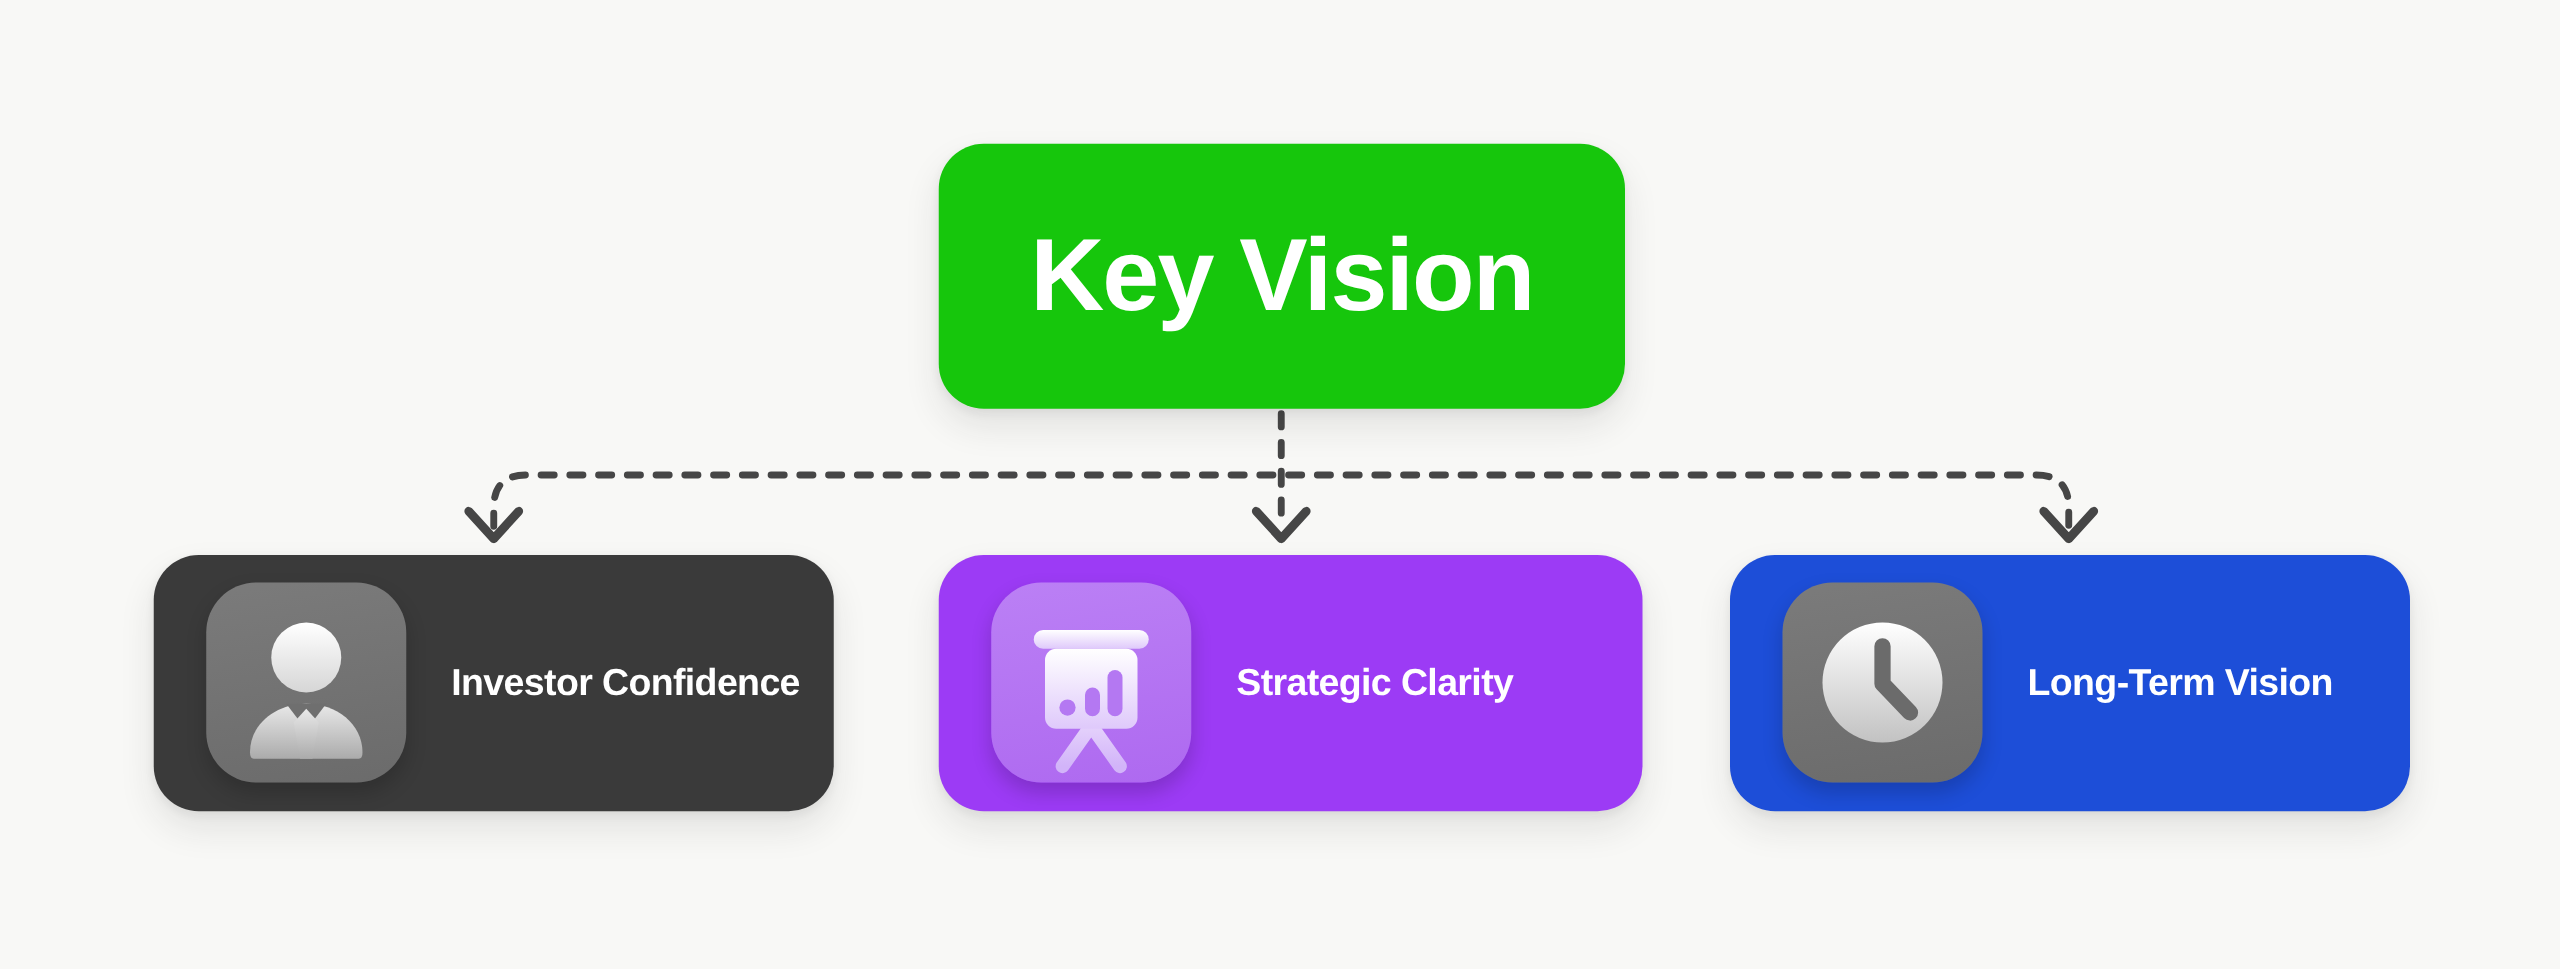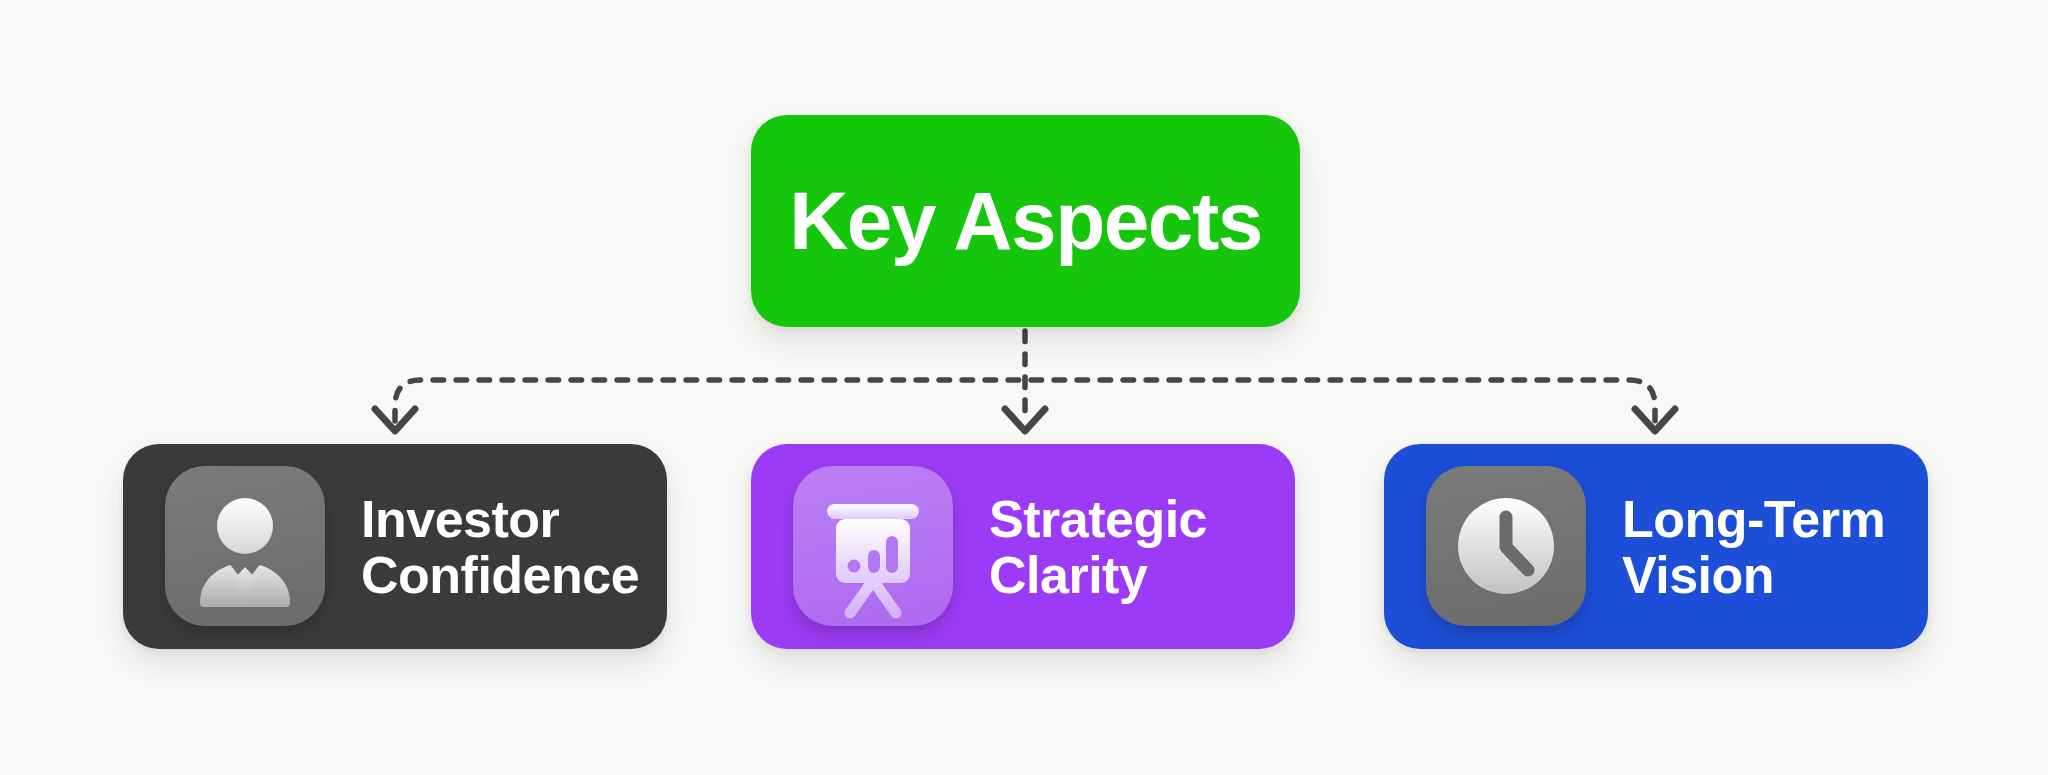--- a/index.html
+++ b/index.html
@@ -32,40 +32,40 @@
     font-size: 82px;
     font-weight: bold;
     letter-spacing: -1.5px;
     white-space: nowrap;
   }
   .child-node {
     top: 444px;
     width: 544px; height: 205px;
   }
   .child-0 { left: 123px; }
-  .child-1 { left: 751px; }
+  .child-1 { left: 751px; padding-left: 19px; }
   .child-2 { left: 1384px; }
   .icon-tile {
     position: absolute;
     left: 42px; top: 22px;
     width: 160px; height: 160px;
     border-radius: 40px;
     box-shadow: 0 8px 16px rgba(0,0,0,0.18);
     overflow: hidden;
   }
   .icon-tile svg { display: block; width: 160px; height: 160px; }
   .child-label {
     position: absolute;
     left: 238px; top: 0;
     height: 205px;
     width: 295px;
     display: flex;
     align-items: center;
     color: #FFFFFF;
-    font-size: 52px;
+    font-size: 30px;
     line-height: 56px;
     font-weight: bold;
     letter-spacing: -0.5px;
   }
   #connector-layer {
     position: absolute;
     left: 0; top: 0;
     width: 2048px; height: 775px;
     pointer-events: none;
   }
@@ -80,21 +80,21 @@
     <path d="M1025 331 L1025 421" fill="none" stroke="#464646" stroke-width="5.5" stroke-dasharray="10.5 12.5" stroke-linecap="round"></path>
 
     <path d="M395 421 L395 406 Q395 380 421 380 L1629 380 Q1655 380 1655 406 L1655 421" fill="none" stroke="#464646" stroke-width="5.5" stroke-dasharray="10.5 12.5" stroke-linecap="round"></path>
 
     <path d="M375 409 L395 431 L415 409" fill="none" stroke="#464646" stroke-width="7" stroke-linecap="round" stroke-linejoin="round"></path>
     <path d="M1005 409 L1025 431 L1045 409" fill="none" stroke="#464646" stroke-width="7" stroke-linecap="round" stroke-linejoin="round"></path>
     <path d="M1635 409 L1655 431 L1675 409" fill="none" stroke="#464646" stroke-width="7" stroke-linecap="round" stroke-linejoin="round"></path>
   </svg>
 
   <div class="node root-node" style="background: rgb(22, 198, 12);">
-    <div class="root-label" style="color: rgb(255, 255, 255);">Key Aspects</div>
+    <div class="root-label" style="color: rgb(255, 255, 255);">Key Vision</div>
   </div>
 
   <div class="node child-node child-0" style="background: rgb(58, 58, 58);">
     <div class="icon-tile" style="background: linear-gradient(170deg, #7B7B7B 0%, #6B6B6B 100%);">
       <svg viewBox="0 0 160 160" xmlns="http://www.w3.org/2000/svg">
         <defs>
           <linearGradient id="gradGrayHead" x1="0" y1="0" x2="0" y2="1">
             <stop offset="0" stop-color="#FFFFFF"></stop>
             <stop offset="1" stop-color="#D6D6D6"></stop>
           </linearGradient>

